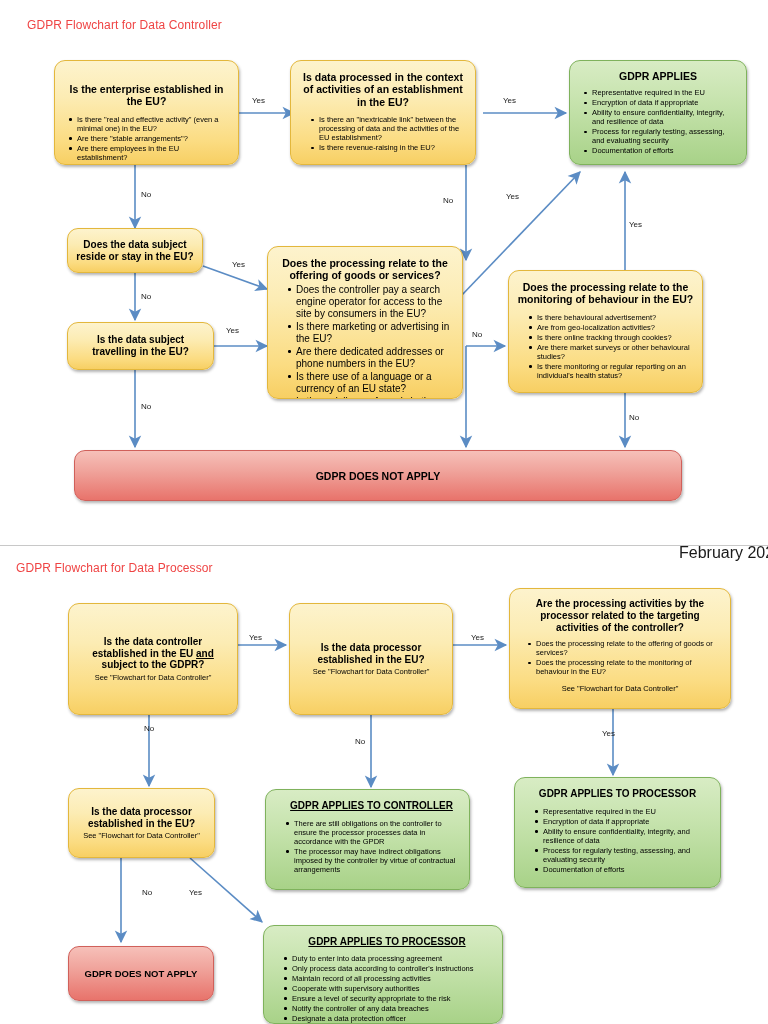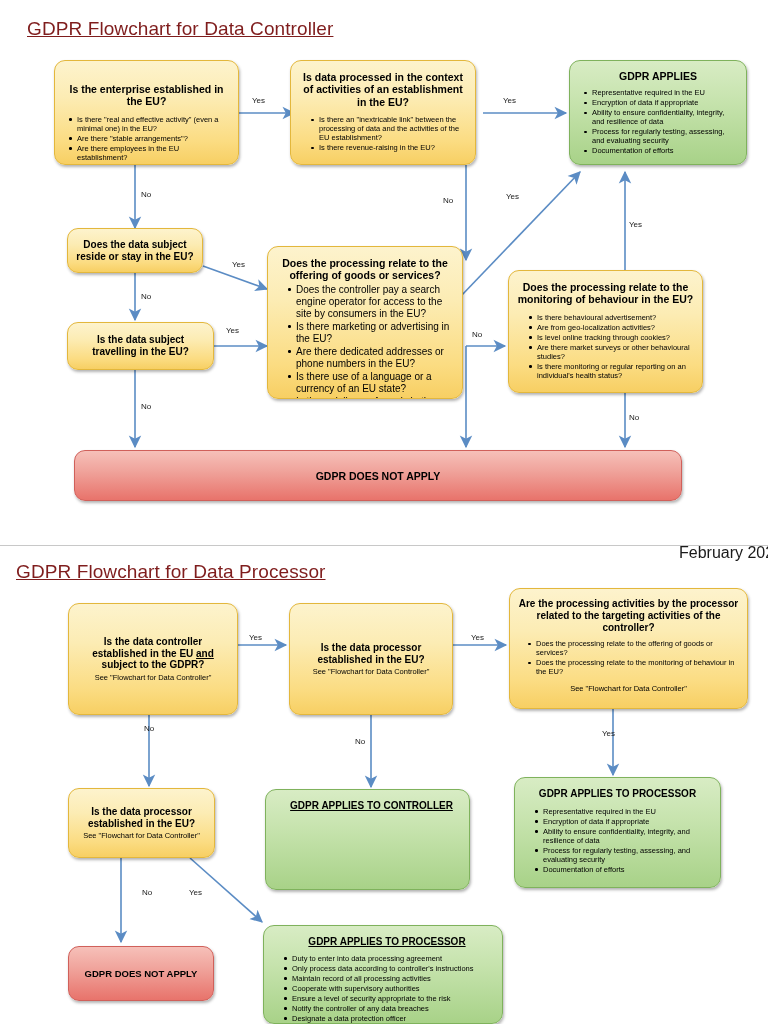--- a/index.html
+++ b/index.html
@@ -11,26 +11,25 @@
   }
   #page {
     position: relative;
     width: 768px;
     height: 1024px;
     overflow: hidden;
     background: #ffffff;
   }
   .chart-title {
     position: absolute;
-    font-size: 19px;
-    color: #7f1d1d;
+    font-size: 12px;
+    color: #ef4444;
     font-weight: 400;
     letter-spacing: .1px;
     white-space: nowrap;
-    text-decoration: underline;
   }
   .divider {
     position: absolute;
     left: 0; width: 768px;
     height: 1px;
     background: #c8c8c8;
   }
   .footer-date {
     position: absolute;
     font-size: 16px;
@@ -219,21 +218,21 @@
       <li>Is there delivery of goods in the EU?</li>
       <li>Are there travel instructions from an EU Member State?</li>
     </ul>
   </div>
 
   <div class="node yellow" style="left:508px; top:270px; width:195px; height:123px;">
     <div class="n-title" style="font-size:10.5px; margin-top:4px;">Does the processing relate to the monitoring of behaviour in the EU?</div>
     <ul style="font-size:7.5px; margin-top:7px; padding-left:20px;">
       <li>Is there behavioural advertisement?</li>
       <li>Are from geo-localization activities?</li>
-      <li>Is level online tracking through cookies?</li>
+      <li>Is there online tracking through cookies?</li>
       <li>Are there market surveys or other behavioural studies?</li>
       <li>Is there monitoring or regular reporting on an individual's health status?</li>
     </ul>
   </div>
 
   <div class="node red" style="left:74px; top:450px; width:608px; height:51px; display:flex; align-items:center; justify-content:center;">
     <div style="font-size:10.5px; font-weight:bold; color:#000;">GDPR DOES NOT APPLY</div>
   </div>
 
   <div class="footer-date" style="left:679px; top:519px;">February 2020</div>
@@ -276,36 +275,40 @@
       <span>subject to the GDPR?</span>
     </div>
     <div class="n-sub" style="font-size:7.5px; margin-top:2px;">See "Flowchart for Data Controller"</div>
   </div>
 
   <div class="node yellow" style="left:289px; top:603px; width:164px; height:112px; display:flex; flex-direction:column; justify-content:center;">
     <div class="n-title" style="font-size:10px;">Is the data processor established in the EU?</div>
     <div class="n-sub" style="font-size:7.5px; margin-top:2px;">See "Flowchart for Data Controller"</div>
   </div>
 
-  <div class="node yellow" style="left:509px; top:588px; width:239px; height:121px;">
+  <div class="node yellow" style="left:509px; top:588px; width:222px; height:121px;">
     <div class="n-title" style="font-size:10px; margin-top:3px;">Are the processing activities by the processor related to the targeting activities of the controller?</div>
     <ul style="font-size:7.5px; margin-top:6px; padding-left:18px;">
       <li>Does the processing relate to the offering of goods or services?</li>
       <li>Does the processing relate to the monitoring of behaviour in the EU?</li>
     </ul>
     <div class="n-note" style="font-size:7.5px;">See "Flowchart for Data Controller"</div>
   </div>
 
   <div class="node yellow" style="left:68px; top:788px; width:147px; height:70px; display:flex; flex-direction:column; justify-content:center;">
     <div class="n-title" style="font-size:10px;">Is the data processor established in the EU?</div>
     <div class="n-sub" style="font-size:7.5px; margin-top:2px;">See "Flowchart for Data Controller"</div>
   </div>
 
   <div class="node green" style="left:265px; top:789px; width:205px; height:101px;">
     <div class="n-title left" style="font-size:10px; margin-top:4px; padding-left:8px;">GDPR APPLIES TO CONTROLLER</div>
+    <ul style="font-size:7.5px; margin-top:7px; padding-left:20px;">
+      <li>There are still obligations on the controller to ensure the processor processes data in accordance with the GPDR</li>
+      <li>The processor may have indirect obligations imposed by the controller by virtue of contractual arrangements</li>
+    </ul>
   </div>
 
   <div class="node green" style="left:514px; top:777px; width:207px; height:111px;">
     <div class="n-title" style="font-size:10px; margin-top:4px;">GDPR APPLIES TO PROCESSOR</div>
     <ul style="font-size:7.5px; margin-top:7px; padding-left:20px;">
       <li>Representative required in the EU</li>
       <li>Encryption of data if appropriate</li>
       <li>Ability to ensure confidentiality, integrity, and resilience of data</li>
       <li>Process for regularly testing, assessing, and evaluating security</li>
       <li>Documentation of efforts</li>

